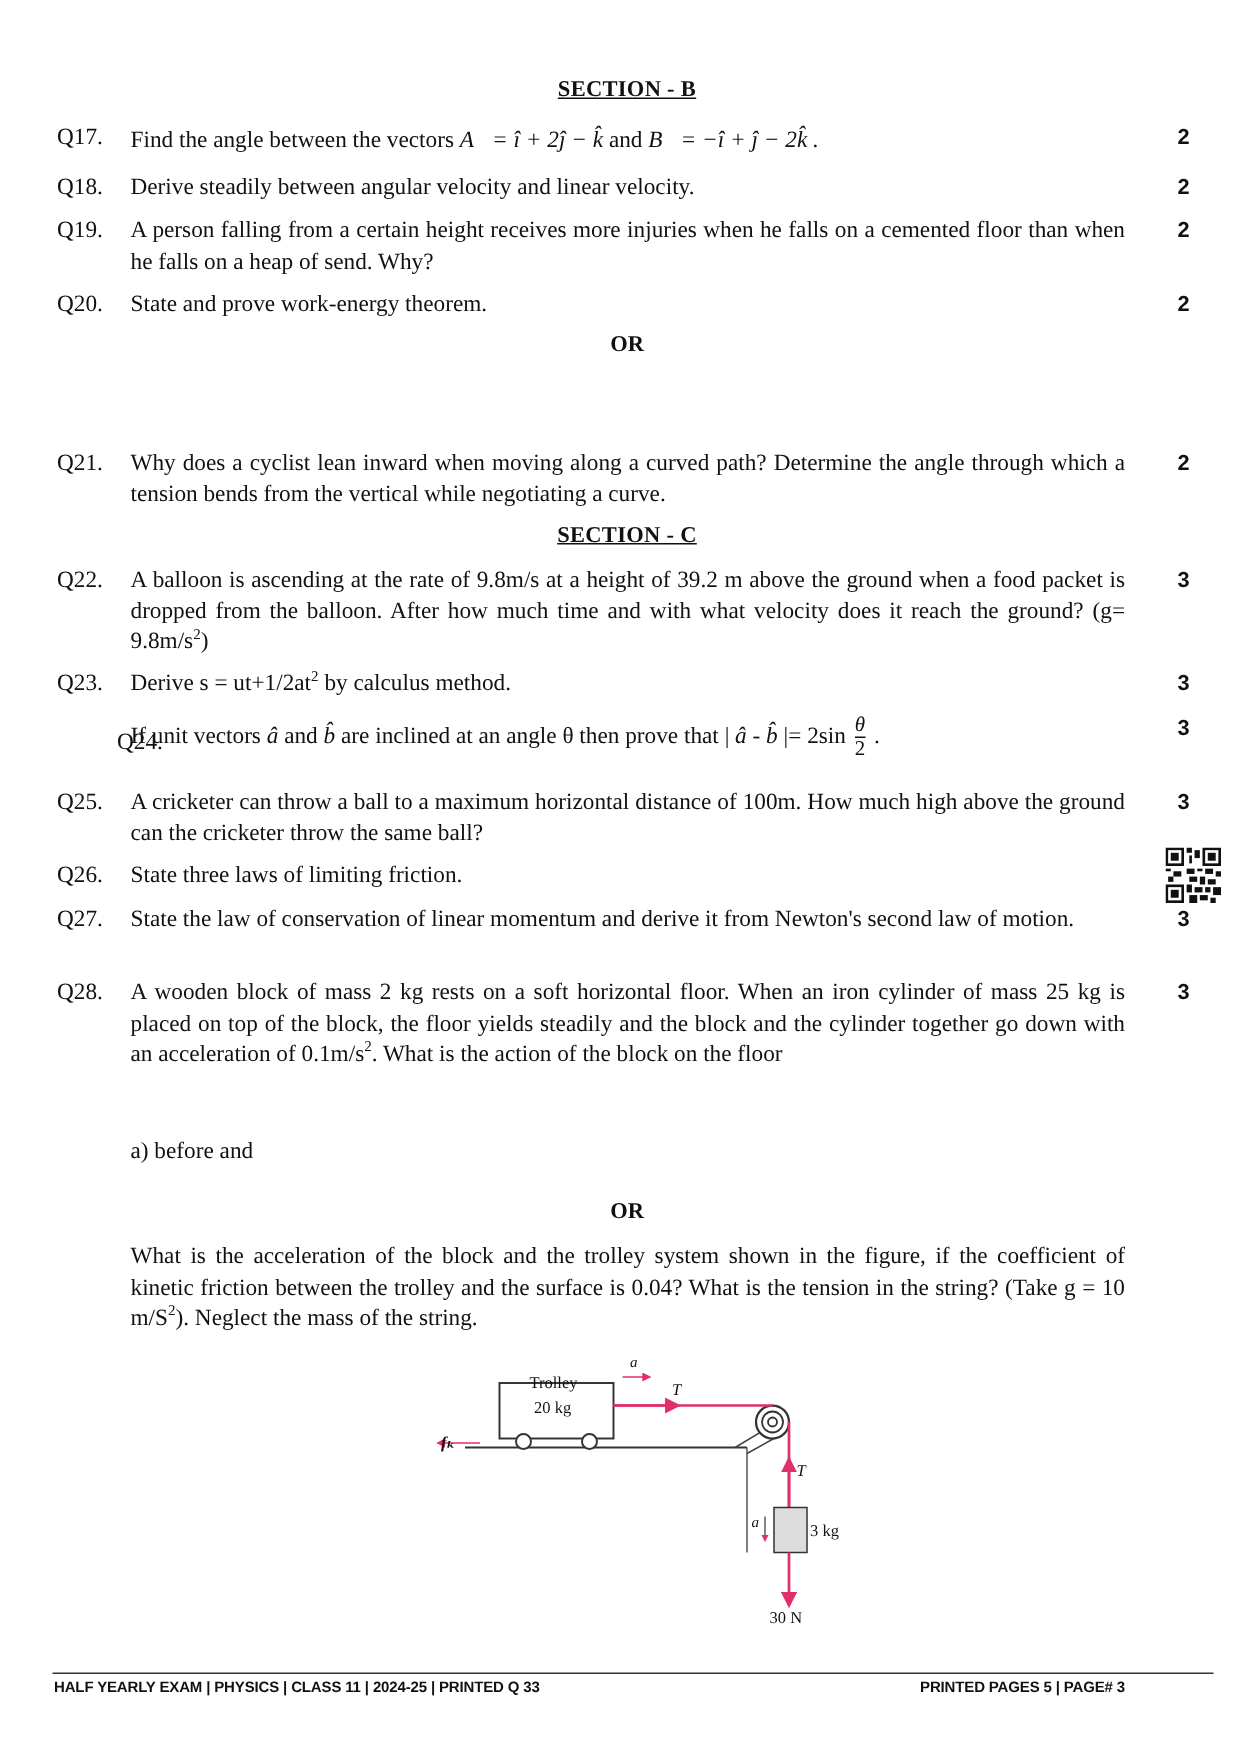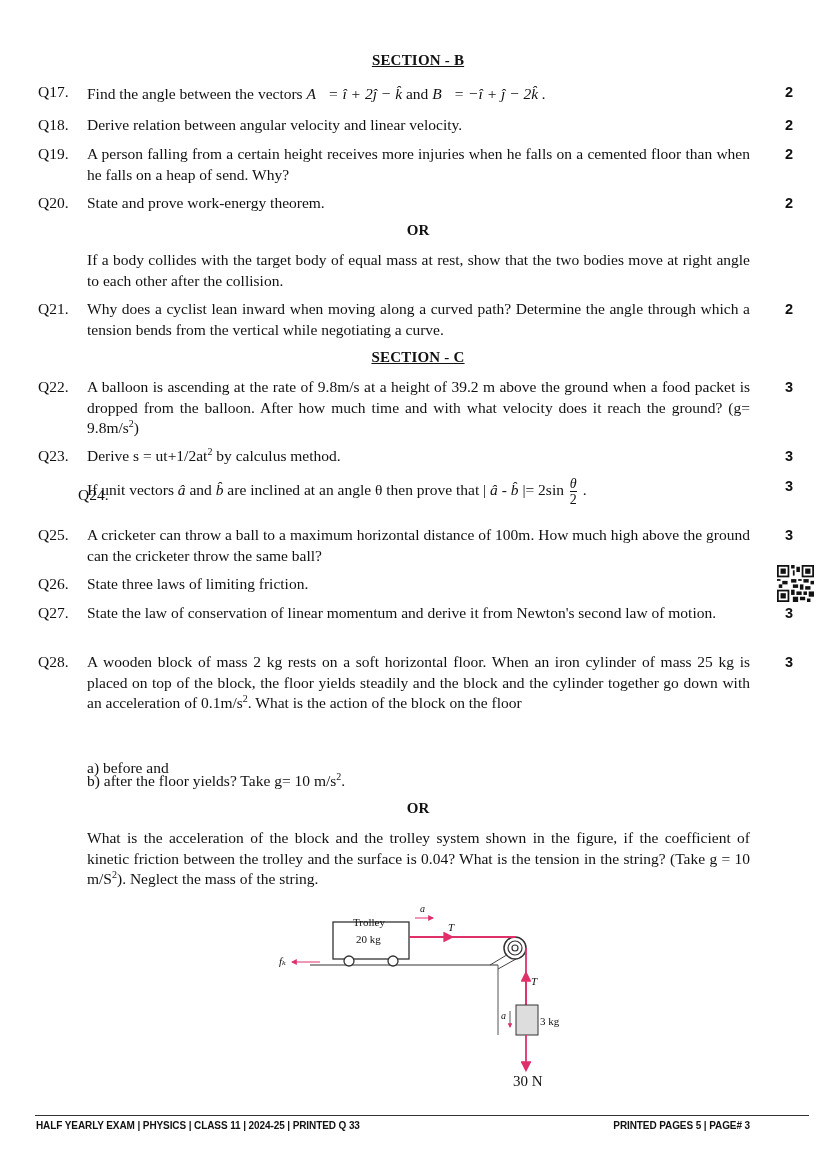--- a/index.html
+++ b/index.html
@@ -65,37 +65,36 @@
   <div class="section-title" style="top:52px;">SECTION - B</div>
 
   <div class="q" style="top:82px;">
     <span class="num">Q17.</span>
     <span class="text" style="top:2px;"><span>Find the angle between the vectors </span><span class="vec">A⃗</span><span class="vec">= î + 2ĵ − k̂</span><span> and </span><span class="vec">B⃗</span><span class="vec">= −î + ĵ − 2k̂ .</span></span>
     <span class="marks">2</span>
   </div>
 
   <div class="q" style="top:115px;">
     <span class="num">Q18.</span>
-    <span class="text">Derive relation between angular velocity and linear velocity.</span>
+    <span class="text">Derive steadily between angular velocity and linear velocity.</span>
     <span class="marks">2</span>
   </div>
 
   <div class="q" style="top:144px;">
     <span class="num">Q19.</span>
     <span class="text">A person falling from a certain height receives more injuries when he falls on a cemented floor than when he falls on a heap of send. Why?</span>
     <span class="marks">2</span>
   </div>
 
   <div class="q" style="top:193px;">
     <span class="num">Q20.</span>
     <span class="text">State and prove work-energy theorem.</span>
     <span class="marks">2</span>
   </div>
   <div class="or" style="top:222px;">OR</div>
-  <div class="para" style="top:250px;">If a body collides with the target body of equal mass at rest, show that the two bodies move at right angle to each other after the collision.</div>
 
   <div class="q" style="top:299px;">
     <span class="num">Q21.</span>
     <span class="text">Why does a cyclist lean inward when moving along a curved path? Determine the angle through which a tension bends from the vertical while negotiating a curve.</span>
     <span class="marks">2</span>
   </div>
 
   <div class="section-title" style="top:349px;">SECTION - C</div>
 
   <div class="q" style="top:377px;">
@@ -167,21 +166,20 @@
     <span class="text">State the law of conservation of linear momentum and derive it from Newton's second law of motion.</span>
     <span class="marks">3</span>
   </div>
 
   <div class="q" style="top:652px;">
     <span class="num">Q28.</span>
     <span class="text"><span>A wooden block of mass 2 kg rests on a soft horizontal floor. When an iron cylinder of mass 25 kg is placed on top of the block, the floor yields steadily and the block and the cylinder together go down with an acceleration of 0.1m/s</span><sup>2</sup><span>. What is the action of the block on the floor</span></span>
     <span class="marks">3</span>
   </div>
   <div class="sub" style="top:742px;margin-top:16px;">a) before and</div>
-  <div class="sub" style="top:771px;"><span>b) after the floor yields? Take g= 10 m/s</span><sup>2</sup><span>.</span></div>
   <div class="or" style="top:800px;">OR</div>
   <div class="para" style="top:828px;"><span>What is the acceleration of the block and the trolley system shown in the figure, if the coefficient of kinetic friction between the trolley and the surface is 0.04? What is the tension in the string? (Take g = 10 m/S</span><sup>2</sup><span>). Neglect the mass of the string.</span></div>
 
   <div class="figure">
     <svg width="300" height="200" viewBox="0 0 300 200" style="position:absolute;left:0;top:0;">
       <defs>
         <marker id="ah" viewBox="0 0 10 10" refX="8" refY="5" markerWidth="6" markerHeight="6" orient="auto-start-reverse">
           <path d="M0,0 L10,5 L0,10 z" fill="#e0306a"></path>
         </marker>
       </defs>
@@ -213,23 +211,23 @@
       <rect x="246" y="110" width="22" height="30" fill="#ddd" stroke="#333" stroke-width="1"></rect>
 
       <line x1="256" y1="140" x2="256" y2="175" stroke="#e0306a" stroke-width="1.8" marker-end="url(#ah)"></line>
 
       <line x1="240" y1="116" x2="240" y2="132" stroke="#333" stroke-width="0.8" marker-end="url(#ah)"></line>
     </svg>
     <span style="position:absolute;left:83px;top:9px;font-size:11px;margin-top:12px;">Trolley</span>
     <span style="position:absolute;left:86px;top:38px;font-size:11px;">20 kg</span>
     <span style="position:absolute;left:150px;top:8px;font-size:10px;font-style:italic;">a</span>
     <span style="position:absolute;left:178px;top:26px;font-size:11px;font-style:italic;">T</span>
-    <span style="position:absolute;left:9px;top:60px;font-size:11px;font-style:italic;">fₖ</span>
+    <span style="position:absolute;left:24px;top:60px;font-size:11px;font-style:italic;font-weight:bold;">fₖ</span>
     <span style="position:absolute;left:261px;top:80px;font-size:11px;font-style:italic;">T</span>
     <span style="position:absolute;left:231px;top:115px;font-size:10px;font-style:italic;">a</span>
     <span style="position:absolute;left:270px;top:120px;font-size:11px;">3 kg</span>
-    <span style="position:absolute;left:243px;top:178px;font-size:15px;">30 N</span>
+    <span style="position:absolute;left:243px;top:178px;font-size:11px;">30 N</span>
   </div>
 
   <div class="footer-line"></div>
   <div class="footer left">HALF YEARLY EXAM | PHYSICS | CLASS 11 | 2024-25 | PRINTED Q 33</div>
   <div class="footer right">PRINTED PAGES 5 | PAGE# 3</div>
 </div>
 
 </body></html>

